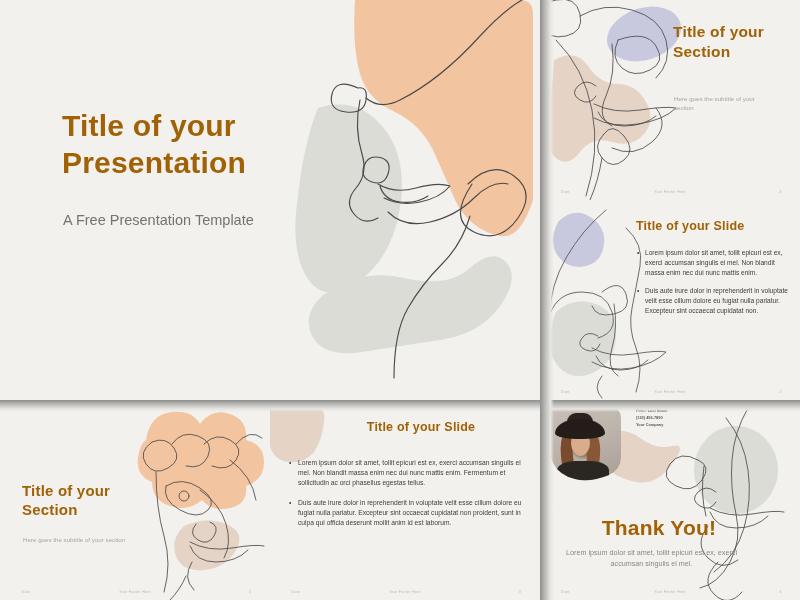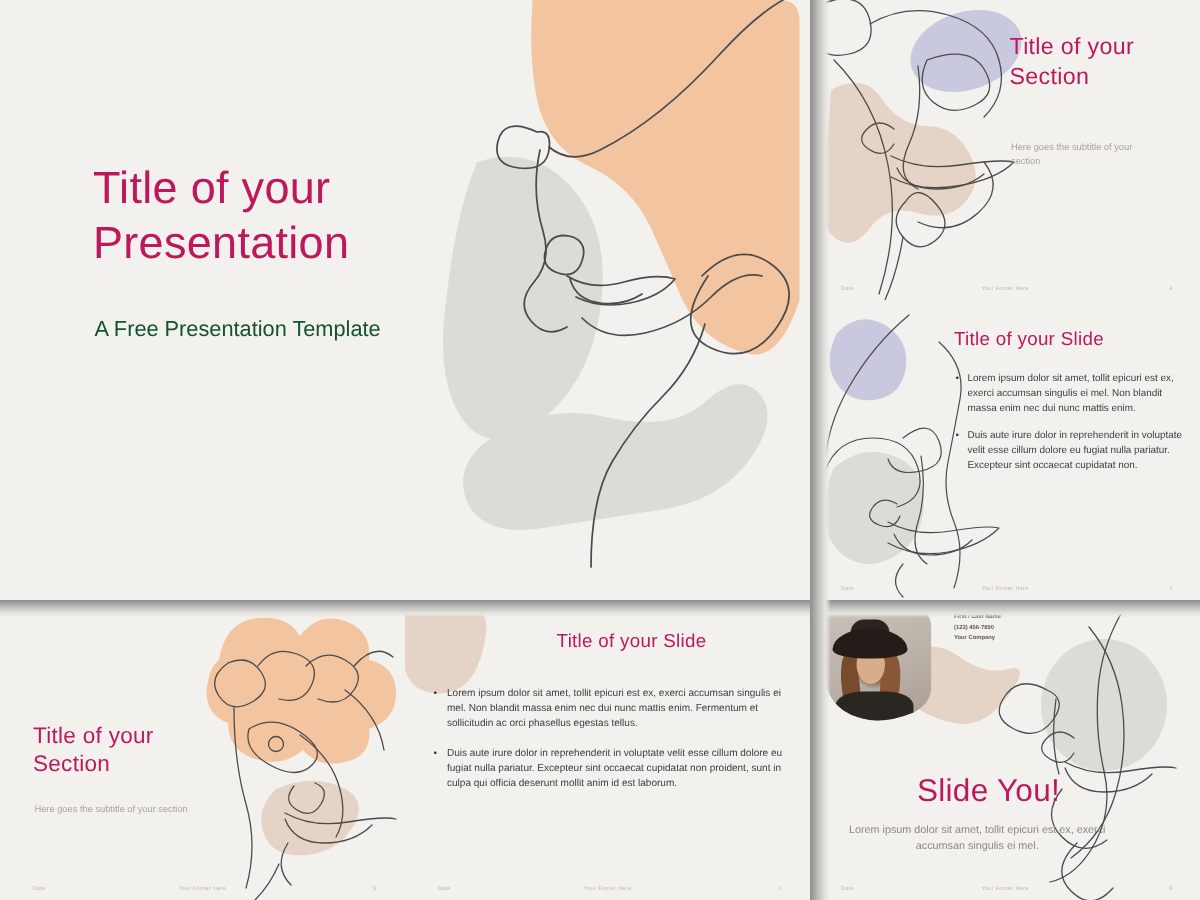--- a/index.html
+++ b/index.html
@@ -21,23 +21,23 @@
     pointer-events:none;z-index:6;
   }
   .edge-shadow-t{
     position:absolute;left:0;right:0;top:0;height:12px;
     background:linear-gradient(180deg,#8e8e8e 0%,#b9b9b6 35%,#e6e5e1 75%,rgba(242,241,237,0) 100%);
     pointer-events:none;z-index:6;
   }
 
   
   .title-xl{
-    font-weight:400;color:#be185d;letter-spacing:.2px;line-height:1.12;
-  }
-  .subtitle{color:#14532d;}
+    font-weight:700;color:#a16207;letter-spacing:.2px;line-height:1.12;
+  }
+  .subtitle{color:#737373;}
   .muted{color:#a9a49e;}
   .body-txt{color:#3d3d3d;}
 
   
   .footer{
     position:absolute;left:0;right:0;bottom:0;height:16px;
     display:flex;align-items:center;z-index:7;
     font-size:3.6px;color:#bdb7af;letter-spacing:.25px;
   }
   .footer .f-date{position:absolute;left:8%;}
@@ -331,21 +331,21 @@
       <div class="hat"></div>
       <div class="body"></div>
     </div>
 
     <div class="contact">
       <div>First / Last Name</div>
       <div>(123) 456-7890</div>
       <div>Your Company</div>
     </div>
 
-    <div class="title-xl ty-head">Slide You!</div>
+    <div class="title-xl ty-head">Thank You!</div>
     <div class="ty-sub">Lorem ipsum dolor sit amet, tollit epicuri est ex, exerci accumsan singulis ei mel.</div>
 
     <div class="footer">
       <span class="f-date">Date</span>
       <span class="f-mid">Your Footer Here</span>
       <span class="f-num">6</span>
     </div>
   </div>
 
 </div>

